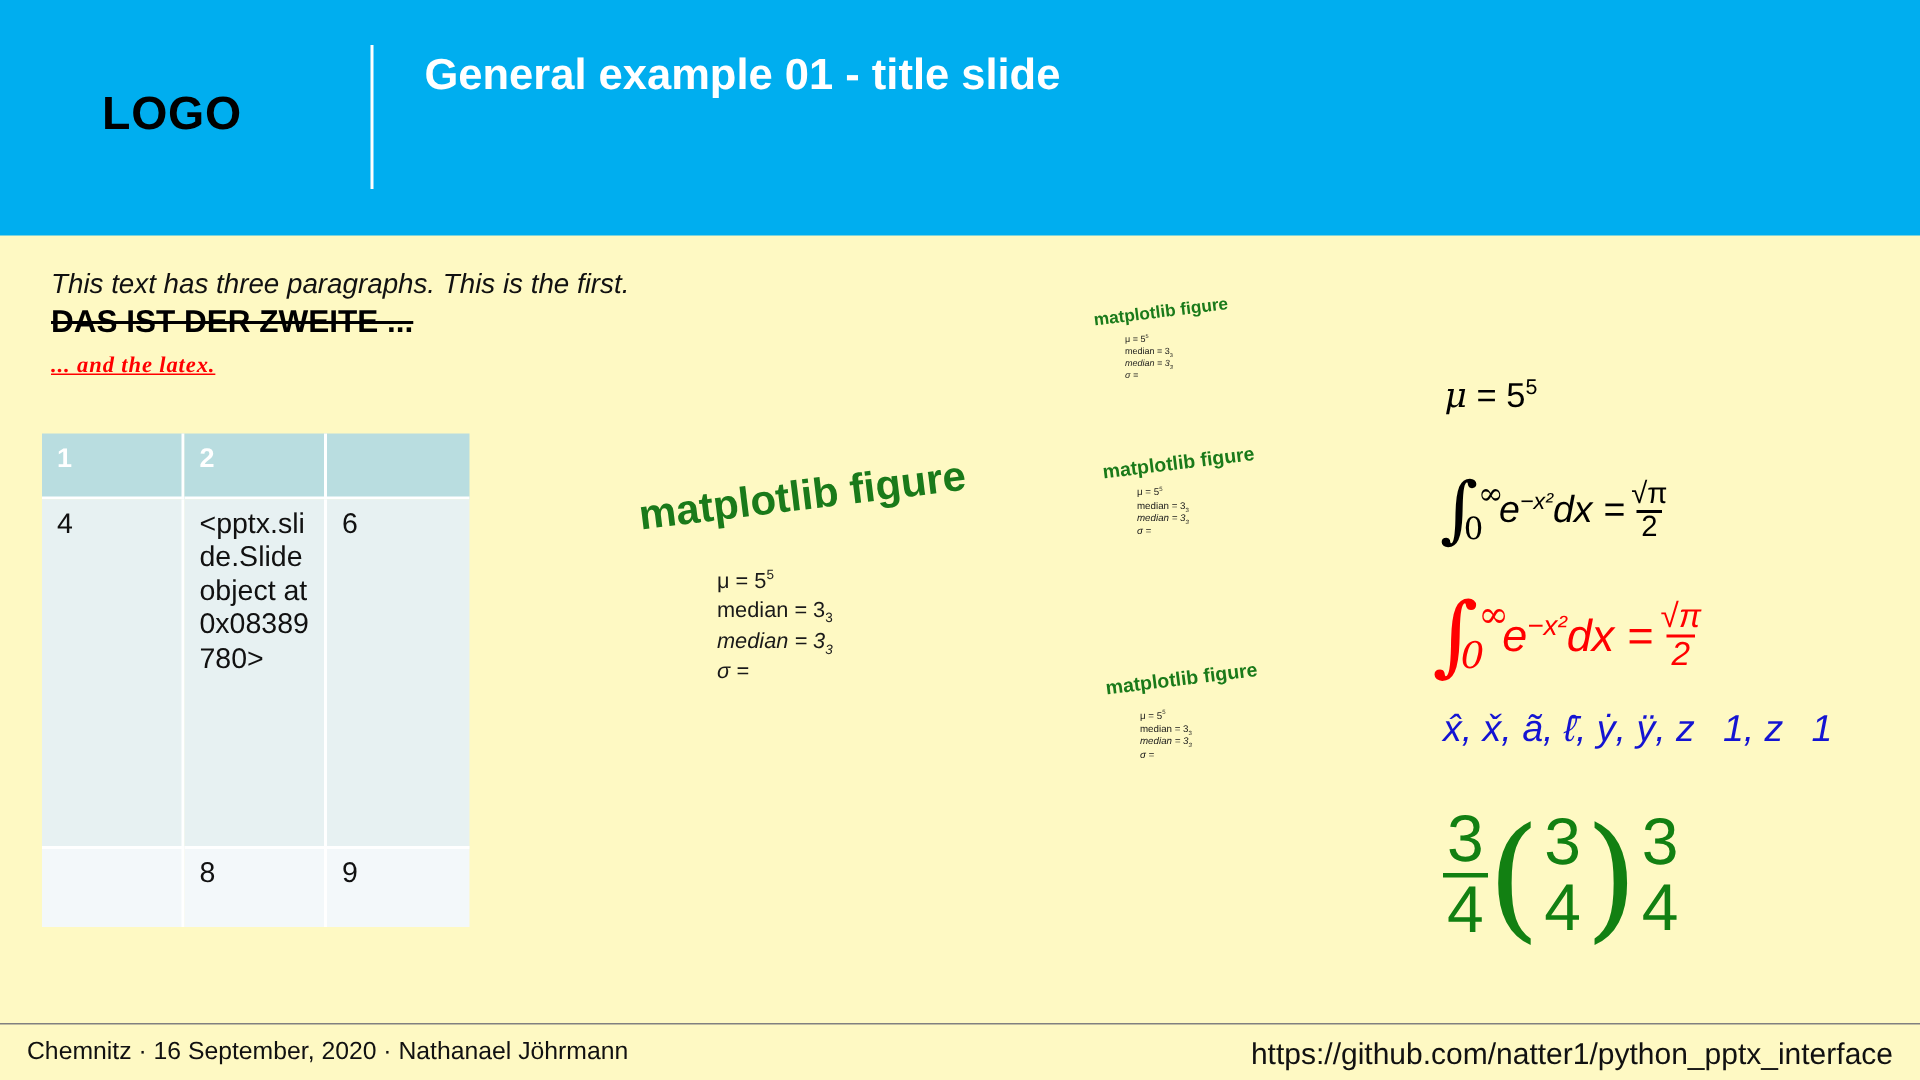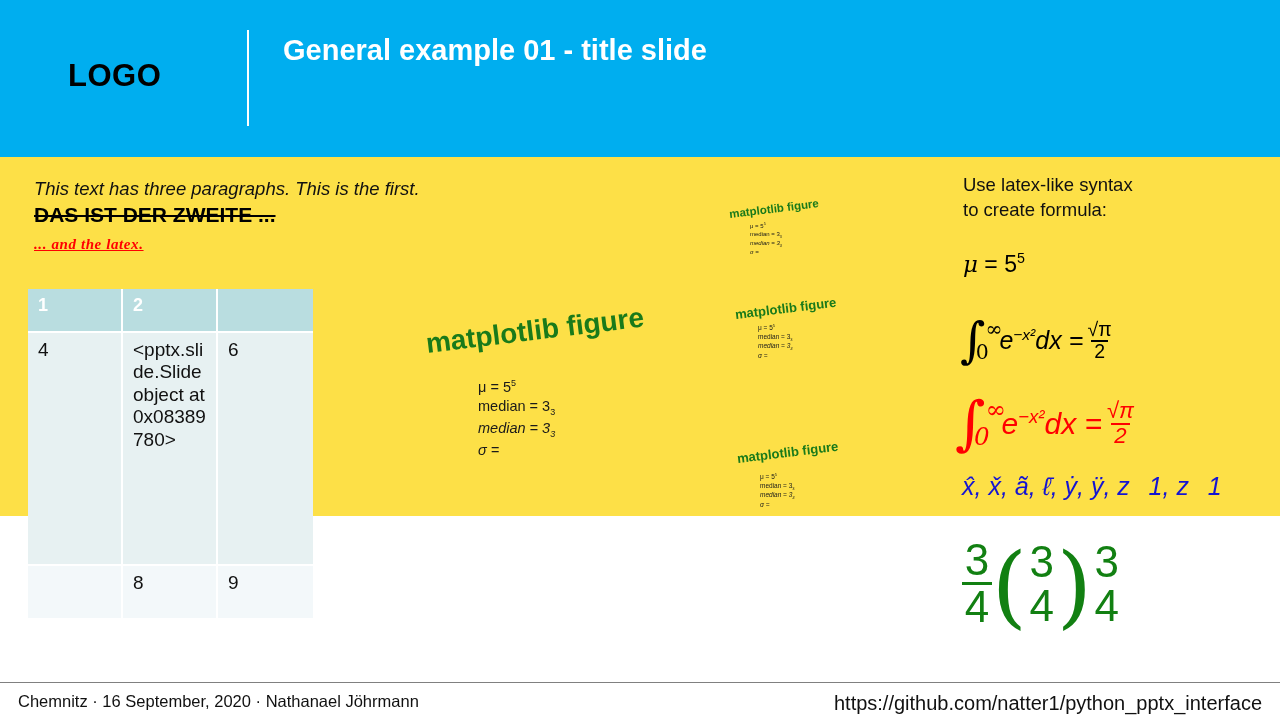--- a/index.html
+++ b/index.html
@@ -5,22 +5,22 @@
   * { box-sizing: border-box; }
   html, body {
     margin: 0; padding: 0;
     width: 1280px; height: 720px;
     background: #ffffff;
     font-family: "Liberation Sans", sans-serif;
     overflow: hidden;
   }
   #slide {
     position: relative;
-    width: 1280px; height: 516px;
-    background: #fde047;
+    width: 1280px; height: 720px;
+    background: #fef9c3;
   }
 
   
   #header {
     position: absolute; left: 0; top: 0;
     width: 1280px; height: 157px;
     background: #00AEEF;
   }
   #logo {
     position: absolute; left: 68px; top: 58px;
@@ -270,24 +270,20 @@
   <div id="fig-small-3" class="mpl-fig">
     <div class="mpl-title">matplotlib figure</div>
     <div class="mpl-lines">
       <div><span>μ = 5</span><span class="sup">5</span></div>
       <div><span>median = 3</span><span class="sub">3</span></div>
       <div class="it"><span>median = 3</span><span class="sub">3</span></div>
       <div class="it">σ =</div>
     </div>
   </div>
 
-  <div id="formula-col">
-    <div class="latex-note">Use latex-like syntax</div>
-    <div class="latex-note">to create formula:</div>
-  </div>
 
   <div id="f-mu" class="formula">
     <span class="v">μ</span>
     <span>= 5</span><span class="sup">5</span>
   </div>
 
   <div id="f-int-black" class="formula">
     <span class="integral-row">
       <span class="intsign">
         <span>∫</span>

